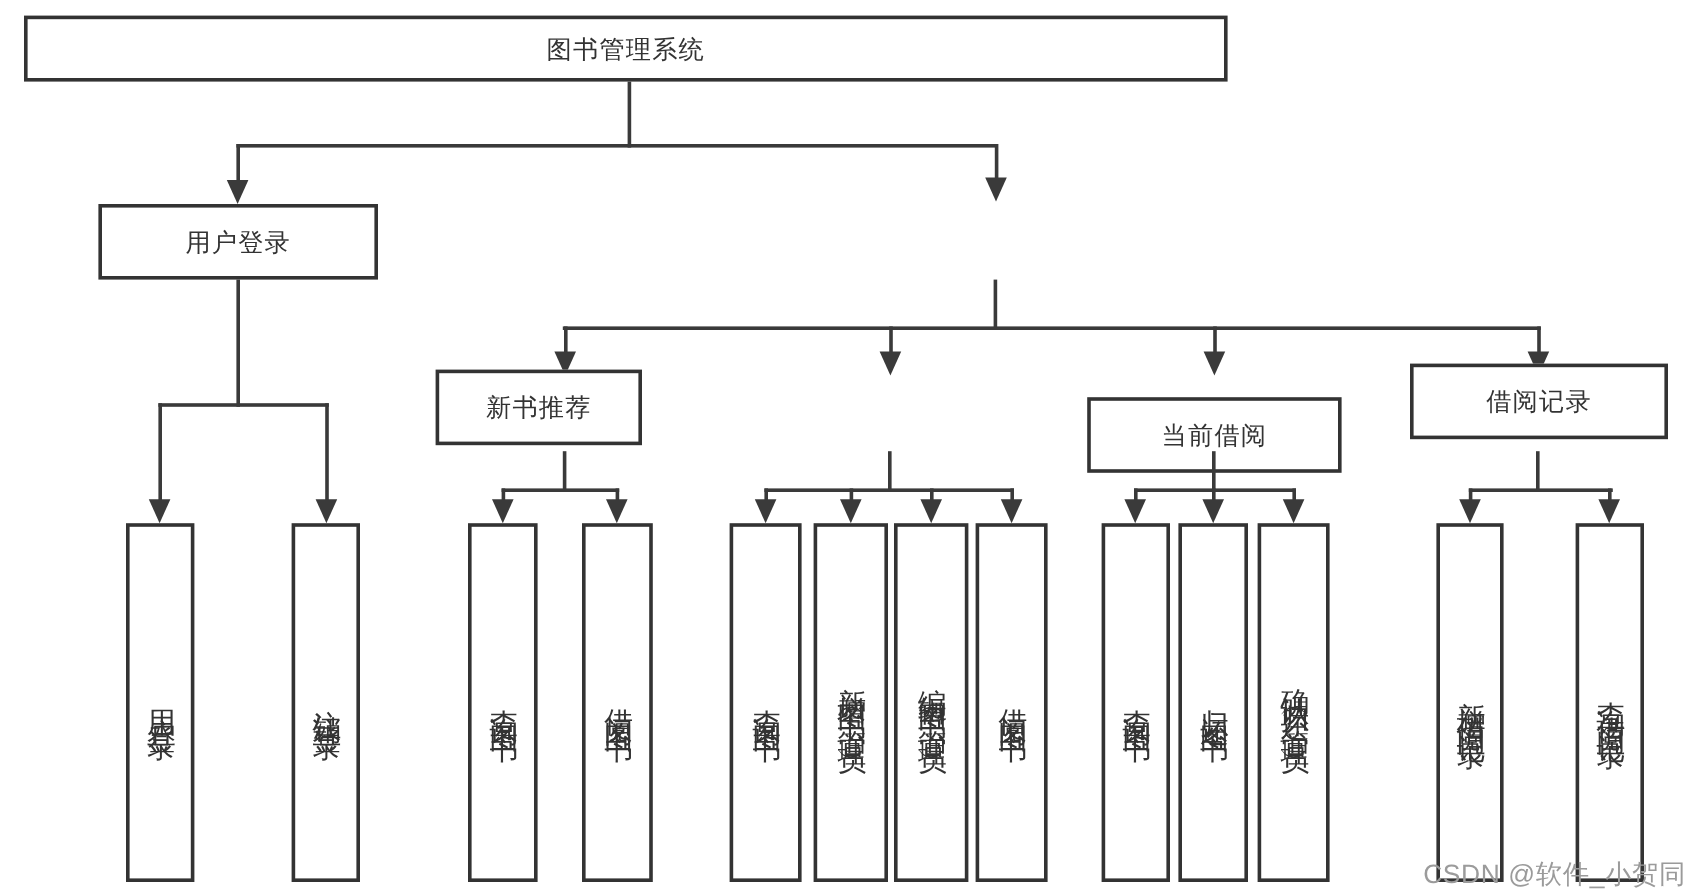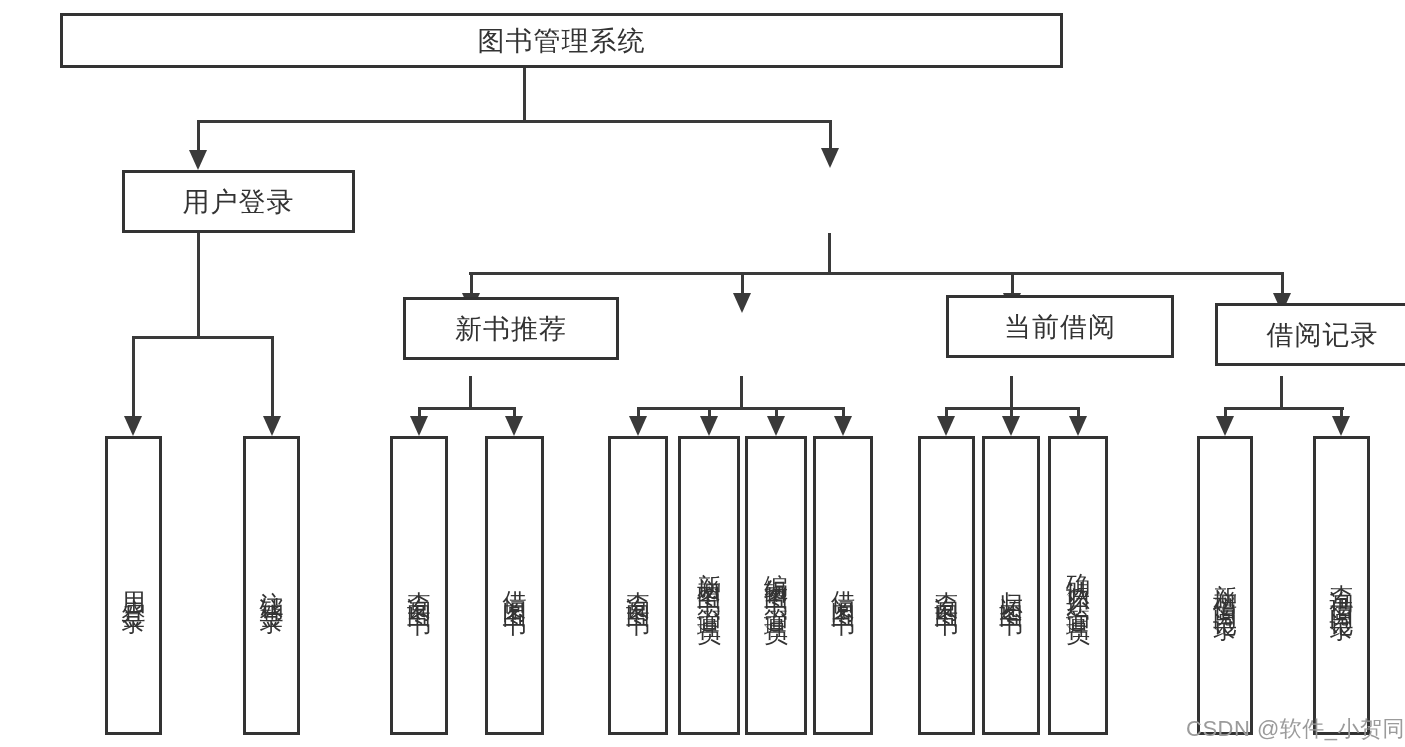--- a/index.html
+++ b/index.html
@@ -13,21 +13,21 @@
   .box{
     position:absolute;
     background:#ffffff;
     border:3px solid var(--border,#333333);
     box-sizing:border-box;
     display:flex;
     align-items:center;
     justify-content:center;
     color:var(--text,#333333);
   }
-  .box.h{font-size:27px;letter-spacing:1px;margin-left:40px;}
+  .box.h{font-size:21px;letter-spacing:1px;}
   .box.v{font-size:24px;}
   .box.v .vt{
     writing-mode:vertical-lr;
     text-orientation:mixed;
     letter-spacing:7px;
     line-height:1;
     white-space:nowrap;
   }
   .hline{position:absolute;height:3px;background:var(--line,#3a3a3a);}
   .vline{position:absolute;width:3px;background:var(--line,#3a3a3a);}
@@ -99,24 +99,24 @@
     </div>
   <div class="drop" style="left:1012px;top:272px;height:41px">
       <i class="dl"></i>
       <i class="ah"></i>
     </div>
   <div class="drop" style="left:1282px;top:272px;height:41px">
       <i class="dl"></i>
       <i class="ah"></i>
     </div>
 
-  <div class="box h" style="left:363px;top:297px;width:216px;height:63px">
+  <div class="box h" style="left:363px;top:308px;width:172px;height:63px">
     <span>新书推荐</span>
   </div>
-  <div class="box h" style="left:906px;top:295px;width:228px;height:63px">
+  <div class="box h" style="left:906px;top:331px;width:212px;height:63px">
     <span>当前借阅</span>
   </div>
   <div class="box h" style="left:1175px;top:303px;width:215px;height:63px">
     <span>借阅记录</span>
   </div>
 
   <div class="vline" style="left:469px;top:376px;height:34px"></div>
   <div class="hline" style="left:418px;top:407px;width:98px"></div>
   <div class="drop" style="left:419px;top:407px;height:29px">
       <i class="dl"></i>

